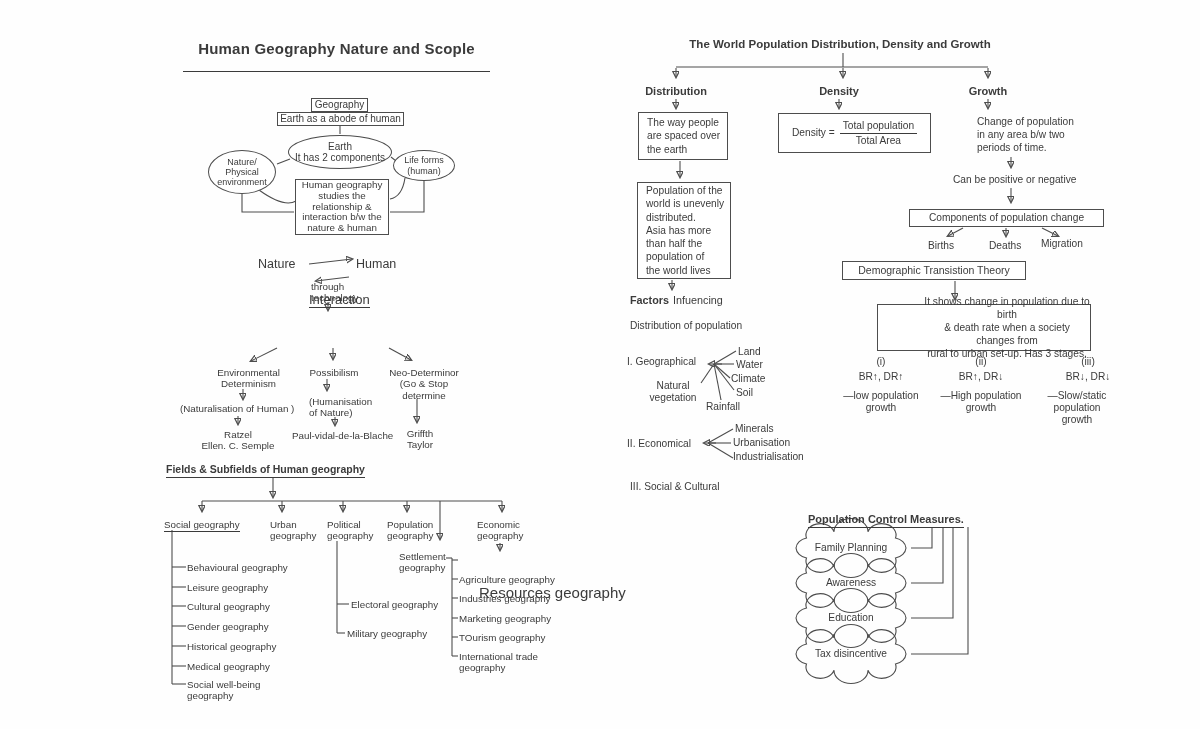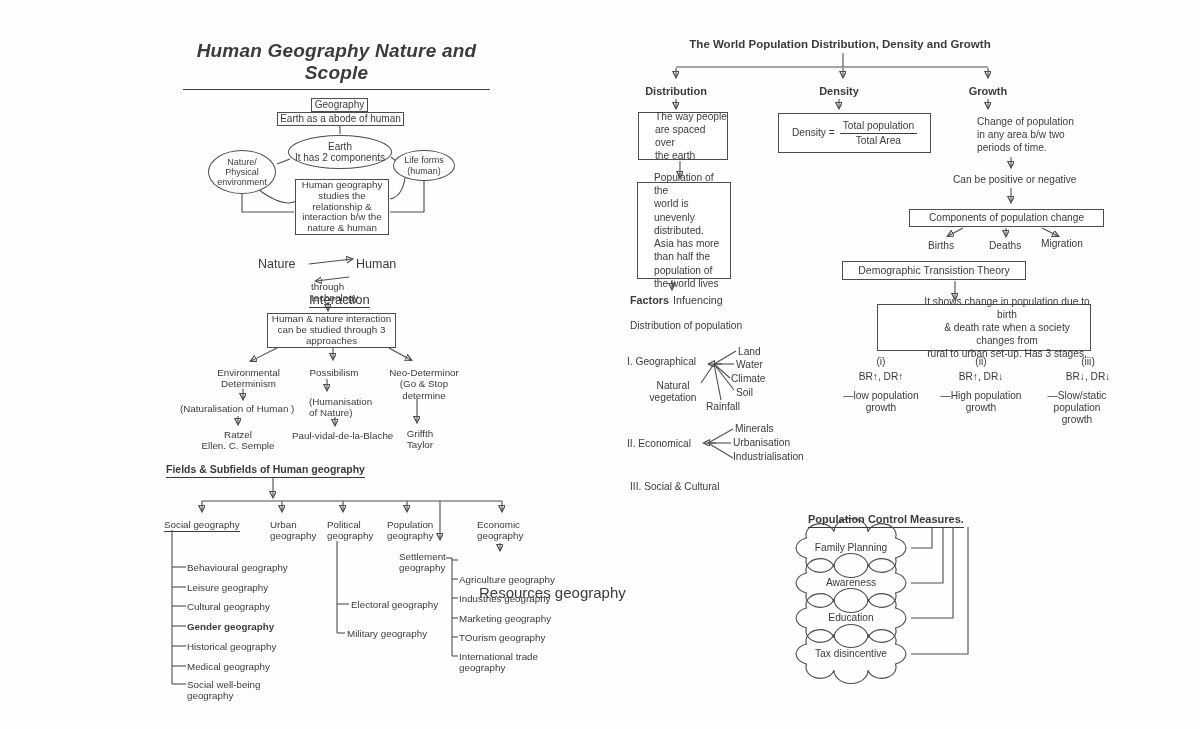--- a/index.html
+++ b/index.html
@@ -7,21 +7,21 @@
           font-family:"Liberation Sans","DejaVu Sans",sans-serif;color:#3b3b3b;}
   svg.wires{position:absolute;left:0;top:0;z-index:1;}
   svg.wires path{stroke:#4d4d4d;stroke-width:1.1;fill:none;}
   .t{position:absolute;z-index:2;font-size:10px;line-height:1.16;white-space:pre-line;}
   .c{text-align:center;}
   .b{font-weight:bold;}
   .box{position:absolute;z-index:2;border:1.2px solid #4d4d4d;background:#fff;
        display:flex;align-items:center;justify-content:center;text-align:center;
        font-size:10px;line-height:1.12;white-space:pre-line;box-sizing:border-box;}
   .box.thick{border-width:1.6px;}
-  .box.la{justify-content:flex-start;text-align:left;padding-left:16px;}
+  .box.la{justify-content:flex-start;text-align:left;padding-left:8px;}
   .ellipse{border-radius:50%;}
   .frac{display:inline-flex;flex-direction:column;text-align:center;margin-left:5px;}
   .frac .num{border-bottom:1.1px solid #3b3b3b;padding:0 3px 1px 3px;}
   .frac .den{padding-top:1px;}
 </style>
 </head>
 <body>
 
 <div id="canvas">
 
@@ -116,21 +116,21 @@
     <path d="M932,527 V548 H911"></path>
     <path d="M943,527 V583 H911"></path>
     <path d="M953,527 V618 H911"></path>
     <path d="M968,527 V654 H911"></path>
     <use href="#cloudshape" class="cl" transform="translate(851,548)"></use>
     <use href="#cloudshape" class="cl" transform="translate(851,583)"></use>
     <use href="#cloudshape" class="cl" transform="translate(851,618)"></use>
     <use href="#cloudshape" class="cl" transform="translate(851,654)"></use>
   </svg>
 
-  <div class="t b c" style="left:183px;top:40px;width:307px;font-size:19px;letter-spacing:.2px;padding-bottom:5px;border-bottom:1.7px solid #3b3b3b;font-style:italic;">Human Geography Nature and Scople</div>
+  <div class="t b c" style="left:183px;top:40px;width:307px;font-size:15px;letter-spacing:.2px;padding-bottom:14px;border-bottom:1.7px solid #3b3b3b;">Human Geography Nature and Scople</div>
 
   <div class="box" style="left:311px;top:98px;width:57px;height:14px;">Geography</div>
   <div class="box" style="left:277px;top:112px;width:127px;height:14px;">Earth as a abode of human</div>
   <div class="box ellipse" style="left:288px;top:135px;width:104px;height:34px;">Earth
 It has 2 components</div>
   <div class="box ellipse" style="left:208px;top:150px;width:68px;height:44px;font-size:9px;">Nature/
 Physical
 environment</div>
   <div class="box ellipse" style="left:393px;top:150px;width:62px;height:31px;font-size:9px;">Life forms
 (human)</div>
@@ -138,23 +138,20 @@
 studies the
 relationship &amp;
 interaction b/w the
 nature &amp; human</div>
 
   <div class="t" style="left:258px;top:257px;font-size:12.5px;">Nature</div>
   <div class="t" style="left:356px;top:257px;font-size:12.5px;">Human</div>
   <div class="t" style="left:309px;top:266px;font-size:13px;border-bottom:1px solid #3b3b3b;margin-top:26px;">Interaction</div>
   <div class="t" style="left:311px;top:281px;font-size:9.8px;">through
 technology</div>
-  <div class="box thick" style="left:267px;top:313px;width:129px;height:35px;font-size:9.8px;">Human &amp; nature interaction
-can be studied through 3
-approaches</div>
 
   <div class="t c" style="left:202px;top:367px;width:93px;font-size:9.8px;">Environmental
 Determinism</div>
   <div class="t c" style="left:303px;top:367px;width:62px;font-size:9.8px;">Possibilism</div>
   <div class="t c" style="left:385px;top:367px;width:78px;font-size:9.8px;">Neo-Determinor
 (Go &amp; Stop
 determine</div>
   <div class="t" style="left:180px;top:403px;font-size:9.8px;">(Naturalisation of Human )</div>
   <div class="t" style="left:309px;top:396px;font-size:9.8px;">(Humanisation
 of Nature)</div>
@@ -173,21 +170,21 @@
   <div class="t" style="left:387px;top:519px;font-size:9.8px;">Population
 geography</div>
   <div class="t" style="left:399px;top:551px;font-size:9.8px;">Settlement
 geography</div>
   <div class="t" style="left:477px;top:519px;font-size:9.8px;">Economic
 geography</div>
 
   <div class="t" style="left:187px;top:562px;font-size:9.8px;">Behavioural geography</div>
   <div class="t" style="left:187px;top:582px;font-size:9.8px;">Leisure geography</div>
   <div class="t" style="left:187px;top:601px;font-size:9.8px;">Cultural geography</div>
-  <div class="t" style="left:187px;top:621px;font-size:9.8px;font-weight:bold;">Gender geography</div>
+  <div class="t" style="left:187px;top:621px;font-size:9.8px;">Gender geography</div>
   <div class="t" style="left:187px;top:641px;font-size:9.8px;">Historical geography</div>
   <div class="t" style="left:187px;top:661px;font-size:9.8px;">Medical geography</div>
   <div class="t" style="left:187px;top:679px;font-size:9.8px;">Social well-being
 geography</div>
 
   <div class="t" style="left:351px;top:599px;font-size:9.8px;">Electoral geography</div>
   <div class="t" style="left:347px;top:628px;font-size:9.8px;">Military geography</div>
 
   <div class="t" style="left:479px;top:555px;font-size:15px;margin-top:29px;">Resources geography</div>
   <div class="t" style="left:459px;top:574px;font-size:9.8px;">Agriculture geography</div>

